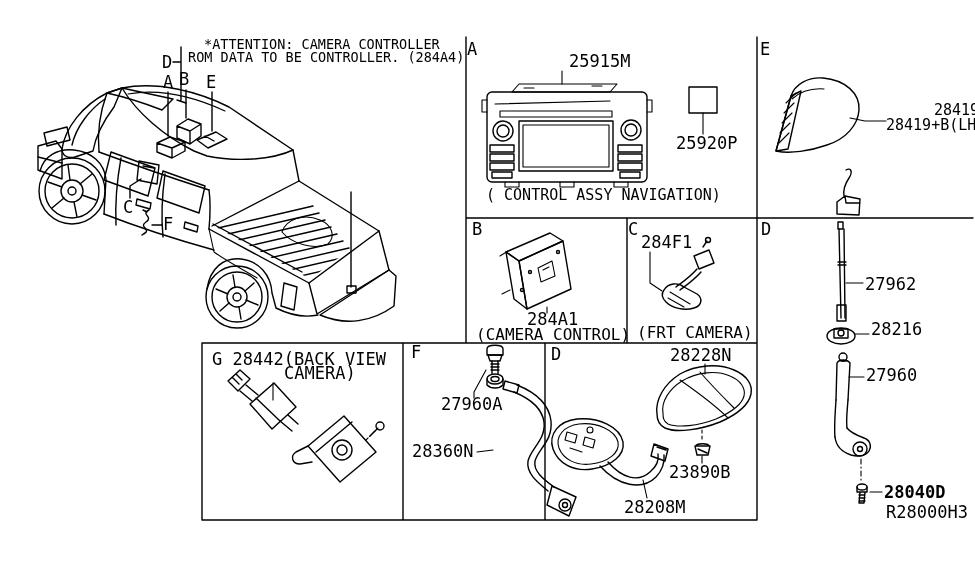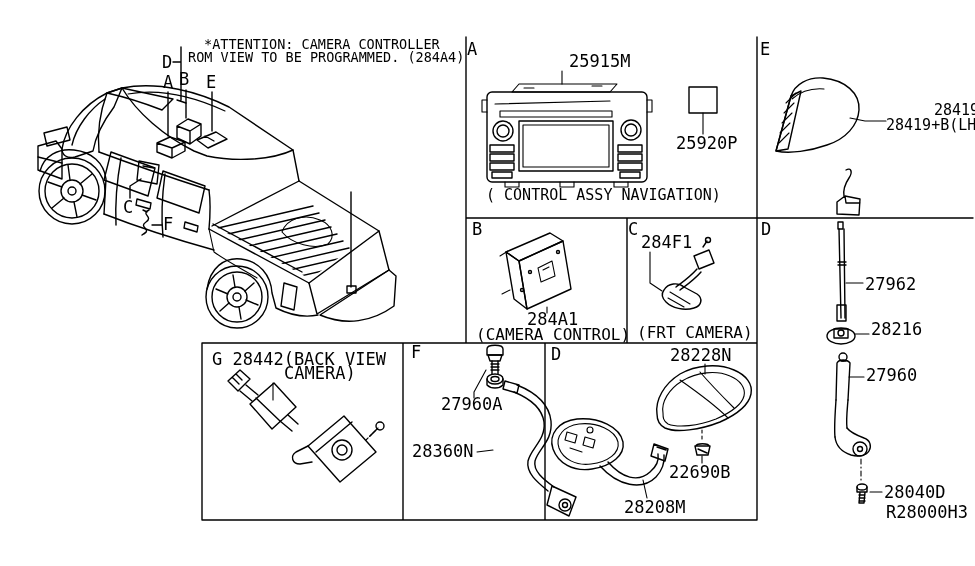--- a/index.html
+++ b/index.html
@@ -252,21 +252,21 @@
     <circle cx="342" cy="450" r="10"></circle>
         <circle cx="342" cy="450" r="5"></circle>
     <path d="M308,446 L296,452 C290,456 292,464 300,464 L312,462"></path>
     <path d="M366,440 L378,428" stroke-dasharray="3,2" class="thin"></path>
     <circle cx="380" cy="426" r="4"></circle>
         <path d="M377,429 L370,436"></path>
   </g>
 </svg>
 
 <div class="lbl small" style="left:204px;top:37px;">*ATTENTION: CAMERA CONTROLLER</div>
-<div class="lbl small" style="left:188px;top:50px;">ROM VIEW TO BE PROGRAMMED. (284A4)</div>
+<div class="lbl small" style="left:188px;top:50px;">ROM DATA TO BE CONTROLLER. (284A4)</div>
 
 <div class="lbl" style="left:162px;top:54px;">D</div>
 <div class="lbl" style="left:163px;top:74px;">A</div>
 <div class="lbl" style="left:179px;top:71px;">B</div>
 <div class="lbl" style="left:206px;top:74px;">E</div>
 <div class="lbl" style="left:123px;top:199px;">C</div>
 <div class="lbl" style="left:163px;top:216px;">F</div>
 
 <div class="lbl" style="left:467px;top:41px;">A</div>
 <div class="lbl" style="left:760px;top:41px;">E</div>
@@ -285,26 +285,26 @@
 
 <div class="lbl" style="left:641px;top:234px;">284F1</div>
 <div class="lbl cap" style="left:637px;top:325px;">(FRT CAMERA)</div>
 
 <div class="lbl mir" style="left:886px;top:103px;margin-left:48px;">28419(RH)</div>
 <div class="lbl mir" style="left:886px;top:118px;">28419+B(LH)</div>
 
 <div class="lbl" style="left:865px;top:276px;">27962</div>
 <div class="lbl" style="left:871px;top:321px;">28216</div>
 <div class="lbl" style="left:866px;top:367px;">27960</div>
-<div class="lbl" style="left:884px;top:484px;">28040D</div>
+<div class="lbl" style="left:884px;top:484px;font-weight:bold;">28040D</div>
 <div class="lbl" style="left:886px;top:504px;">R28000H3</div>
 
 <div class="lbl" style="left:441px;top:396px;">27960A</div>
 <div class="lbl" style="left:412px;top:443px;">28360N</div>
 
 <div class="lbl" style="left:670px;top:347px;">28228N</div>
-<div class="lbl" style="left:669px;top:464px;">22690B</div>
+<div class="lbl" style="left:669px;top:464px;">23890B</div>
 <div class="lbl" style="left:624px;top:499px;">28208M</div>
 
 <div class="lbl" style="left:212px;top:351px;">G 28442(BACK VIEW</div>
 <div class="lbl" style="left:284px;top:365px;">CAMERA)</div>
 
 </div>
 
 </body></html>

